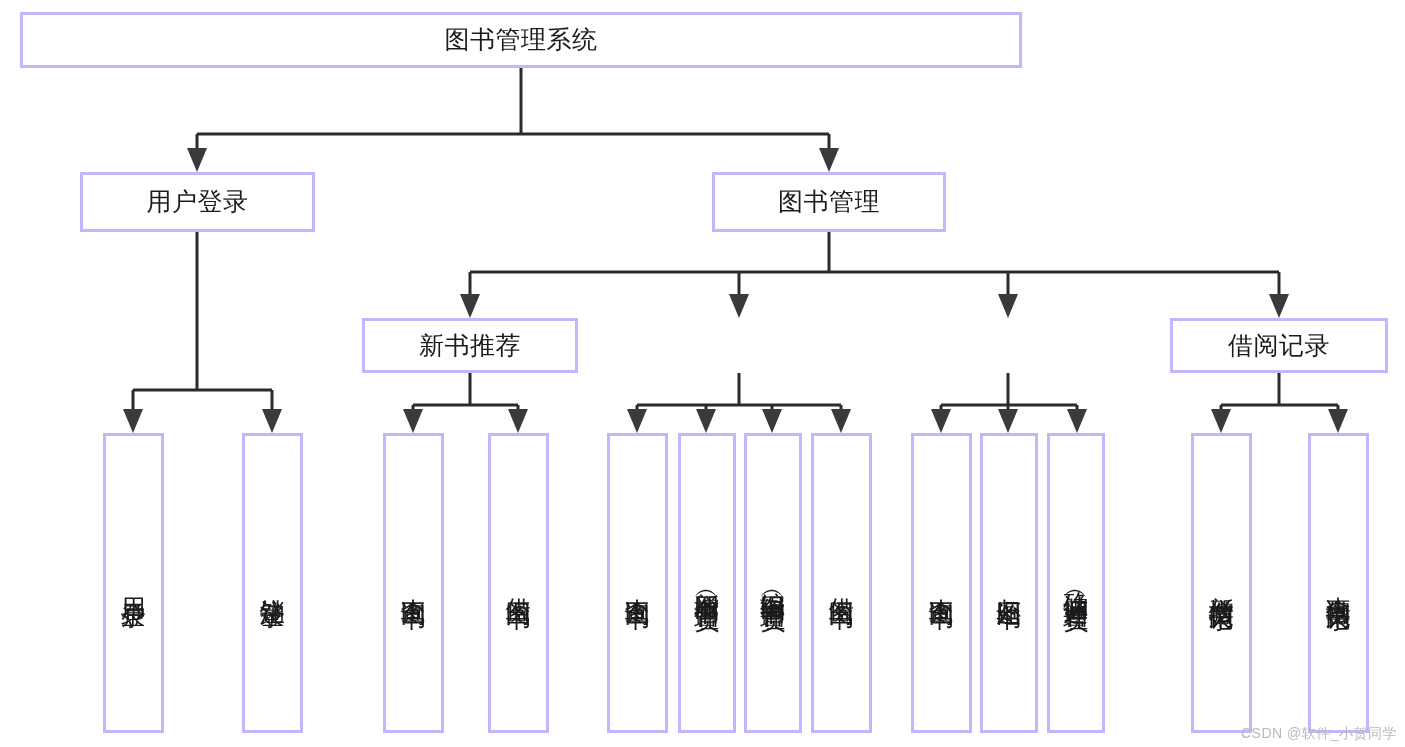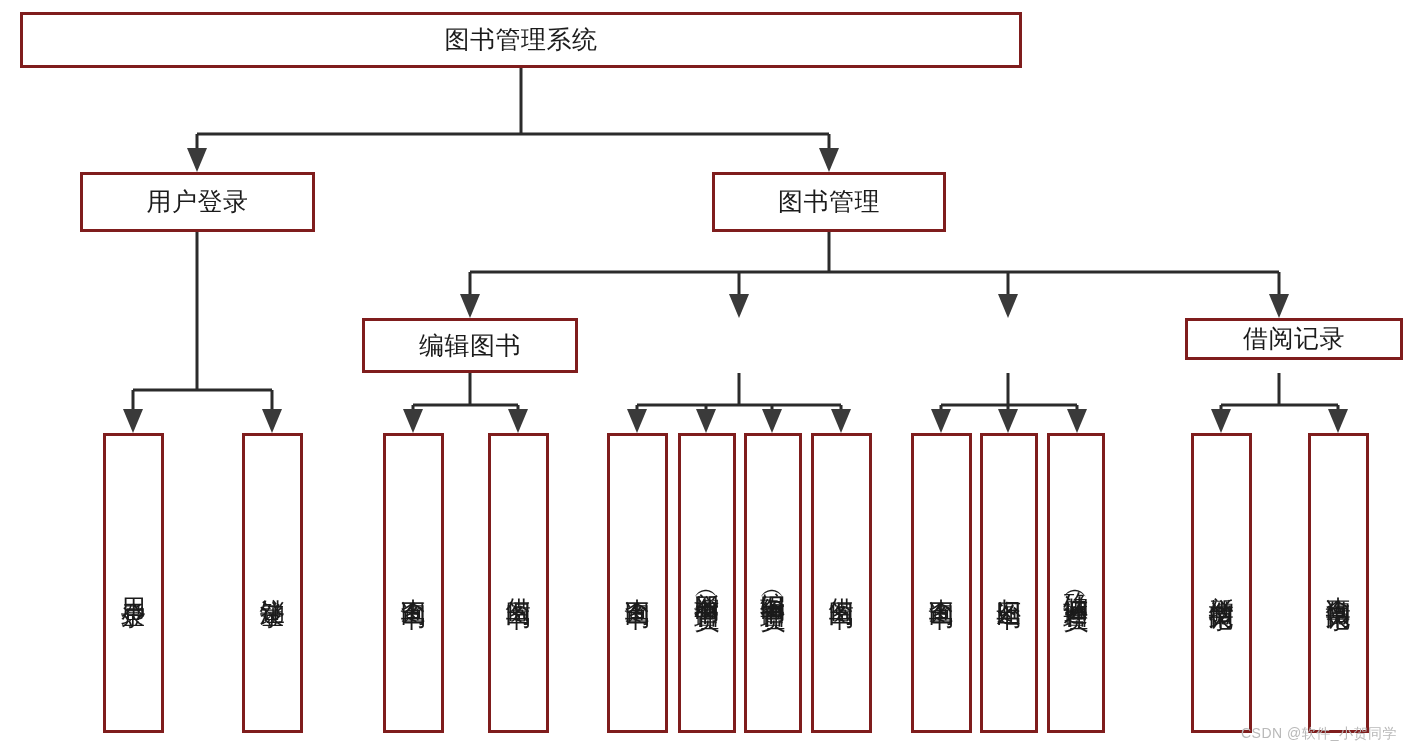--- a/index.html
+++ b/index.html
@@ -32,21 +32,21 @@
     fill: none;
   }
   #connectors polygon {
     fill: #3a3a3a;
   }
   
   .node {
     position: absolute;
     box-sizing: border-box;
     background: #ffffff;
-    border: 3px solid #7f1d1d;
+    border: 3px solid #c4b5fd;
     display: flex;
     align-items: center;
     justify-content: center;
     color: #1b1b1b;
   }
   .node .label {
     display: block;
     line-height: 1.02;
     white-space: pre;
     letter-spacing: 0.5px;
@@ -171,26 +171,26 @@
 
   <div class="node horiz" style="left:80px; top:172px; width:235px; height:60px;">
     <span class="label">用户登录</span>
   </div>
 
   <div class="node horiz" style="left:712px; top:172px; width:234px; height:60px;">
     <span class="label">图书管理</span>
   </div>
 
   <div class="node horiz" style="left:362px; top:318px; width:216px; height:55px;">
-    <span class="label">编辑图书</span>
-  </div>
-
-
-
-  <div class="node horiz" style="left:1170px; top:318px; width:218px; height:42px;margin-left:15px;">
+    <span class="label">新书推荐</span>
+  </div>
+
+
+
+  <div class="node horiz" style="left:1170px; top:318px; width:218px; height:55px;">
     <span class="label">借阅记录</span>
   </div>
 
   <div class="node vert" style="left:103px; top:433px; width:61px; height:300px;">
     <span class="label">用户登录</span>
   </div>
 
   <div class="node vert" style="left:242px; top:433px; width:61px; height:300px;">
     <span class="label">注销登录</span>
   </div>

